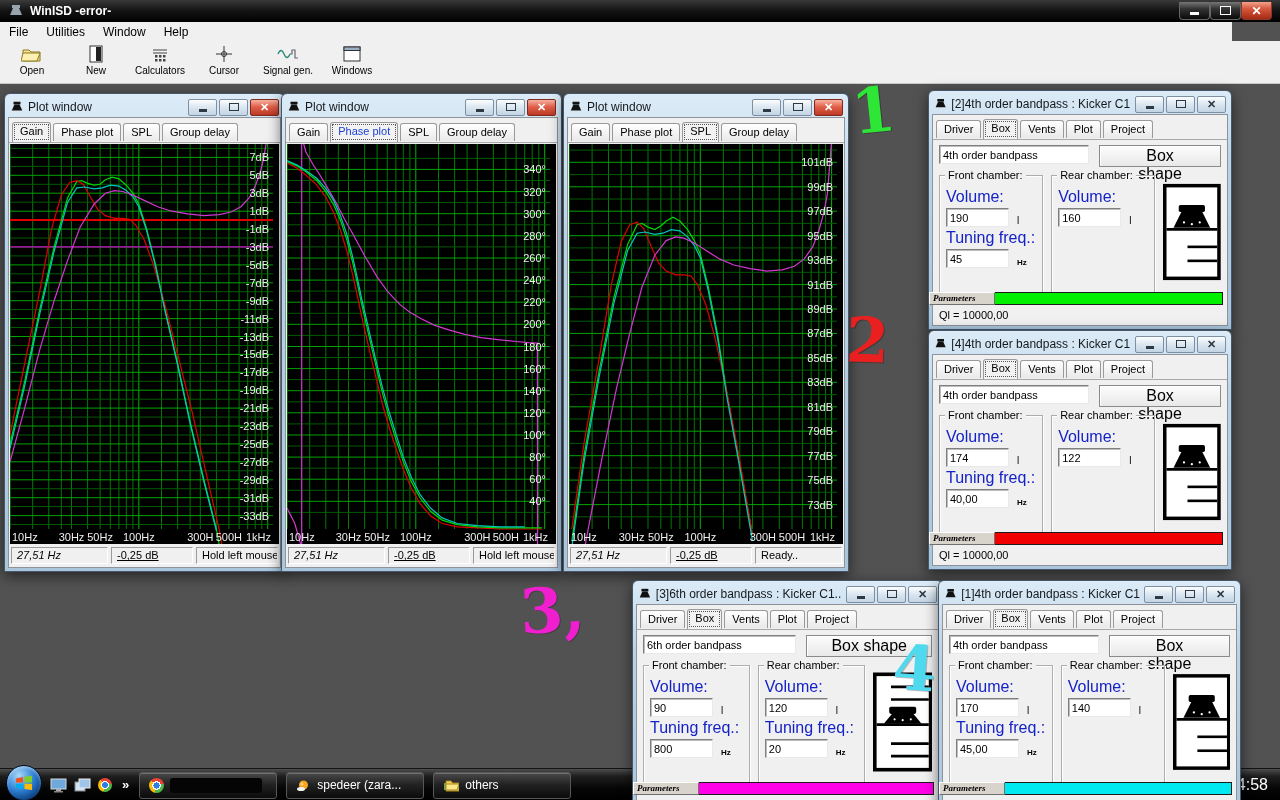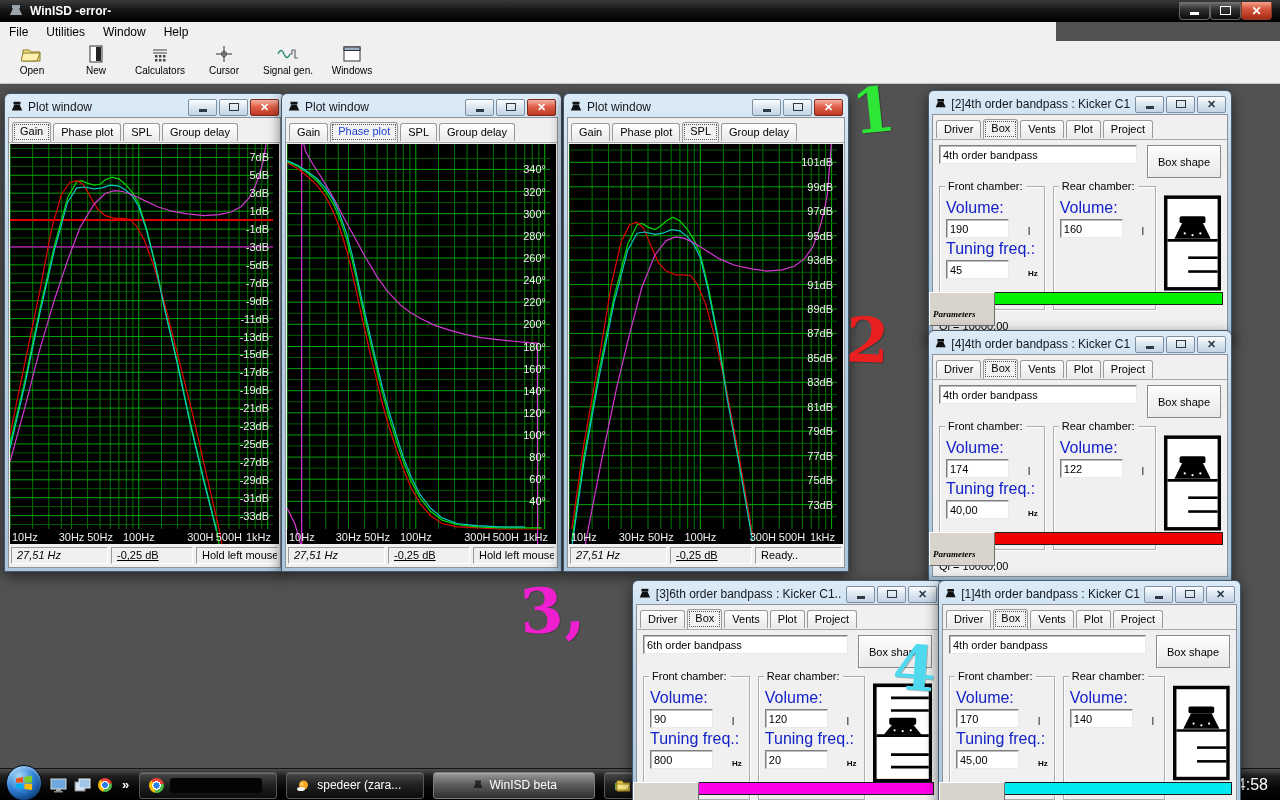--- a/index.html
+++ b/index.html
@@ -11,21 +11,21 @@
      background:linear-gradient(#3a3a3a,#161616 45%,#000);display:flex;align-items:center;z-index:5;}
   .titlebar-main .ticon{width:16px;height:16px;margin:0 6px 0 8px;}
   .titlebar-main .ttext{color:#fff;font-weight:bold;font-size:12px;}
   .capgroup{margin-left:auto;display:flex;margin-right:8px;}
   .mcap{width:29px;height:17px;border:1px solid #666;border-top:none;border-radius:0 0 4px 4px;
      background:linear-gradient(#777,#333 40%,#0a0a0a);display:flex;align-items:center;justify-content:center;color:#fff;}
   .mcap.close{background:linear-gradient(#f2a28c,#d6573c 40%,#a52a14);border-color:#8a3a2a;}
   .g-min2{width:9px;height:3px;background:#fff;margin-top:6px;}
   .g-max2{width:9px;height:7px;border:1px solid #fff;}
   .g-x{color:#fff;font-size:12px;font-weight:bold;line-height:1;}
-  .menubar{position:absolute;left:0;top:22px;width:1056px;height:19px;background:#f0f0f0;
+  .menubar{position:absolute;left:0;top:22px;width:1232px;height:19px;background:#f0f0f0;
      display:flex;align-items:center;border-bottom:1px solid #dcdcdc;z-index:5;}
   .menu-item{padding:2px 9px;color:#000;font-size:12px;cursor:default;}
   .toolbar{position:absolute;left:0;top:41px;width:1280px;height:40px;background:#f0f0f0;
      border-bottom:1px solid #c9c9c9;display:flex;align-items:flex-start;padding-top:2px;z-index:5;}
   .tool-btn{min-width:52px;padding:1px 6px;display:flex;flex-direction:column;align-items:center;gap:1px;}
   .tool-btn .ticon22{width:22px;height:20px;display:flex;align-items:center;justify-content:center;}
   .tool-btn .tlabel{font-size:10px;color:#000;}
   
   .mdi{position:absolute;left:0;top:81px;width:1280px;height:687px;background:#525252;z-index:1;}
   
@@ -54,37 +54,37 @@
   .statusbar{display:flex;gap:3px;padding:2px 2px 3px;background:#f0f0f0;}
   .scell{border:1px solid;border-color:#9a9a9a #fff #fff #9a9a9a;padding:1px 5px 2px;font-size:11px;background:#f0f0f0;white-space:nowrap;overflow:hidden;}
   .scell.c1{width:85px;font-style:italic;} .scell.c2{width:70px;text-decoration:underline;} .scell.c3{flex:1;position:relative;}
   
   .pcontent{padding:5px 6px 4px;position:relative;}
   .prow1{display:flex;gap:10px;margin-bottom:8px;}
   .tbox{font-family:"Liberation Sans",sans-serif;font-size:11px;background:#fff;
      border:1px solid;border-color:#7f7f7f #e9e9e9 #e9e9e9 #7f7f7f;box-shadow:inset 1px 1px 0 #bdbdbd;
      padding:1px 3px;height:15px;color:#000;}
   .tbox.type{flex:1;}
-  .btn{font-family:"Liberation Sans",sans-serif;font-size:11px;color:#000;background:linear-gradient(#fdfdfd,#e8e8e8);
-     border:1px solid #8a8a8a;box-shadow:inset 1px 1px 0 #fff;padding:1px 10px;height:33px;}
+  .btn{font-family:"Liberation Sans",sans-serif;font-size:16px;color:#000;background:linear-gradient(#fdfdfd,#e8e8e8);
+     border:1px solid #8a8a8a;box-shadow:inset 1px 1px 0 #fff;padding:1px 24px;height:22px;}
   .groups{display:flex;gap:8px;}
   .group{position:relative;border:1px solid #adadad;box-shadow:inset 1px 1px 0 #fff,1px 1px 0 #fff;
      width:100px;height:112px;padding:10px 6px 0;}
   .glabel{position:absolute;top:-7px;left:5px;background:#f0f0f0;padding:0 3px;font-size:11px;color:#000;white-space:nowrap;}
   .flabel{color:#1522c8;font-size:16px;margin:2px 0 2px;}
-  .frow{display:flex;align-items:flex-end;gap:19px;}
+  .frow{display:flex;align-items:flex-end;gap:8px;}
   .frow .tbox{width:55px;}
   .unit{font-size:10px;color:#000;padding-bottom:1px;}
   .unit.hz{font-size:8px;font-weight:bold;}
   .diagram{margin-top:2px;}
   .ql{margin-top:10px;font-size:11px;color:#000;}
   
   .pbar{position:absolute;height:13px;display:flex;z-index:60;}
   .pbar-label{width:58px;background:#d8d4cc;border:1px solid;border-color:#fff #6f6f6f #6f6f6f #fff;
-     font:italic bold 9px "Liberation Serif",serif;color:#000;padding:16px 3px;line-height:11px;}
+     font:italic bold 9px "Liberation Serif",serif;color:#000;padding:0 3px;line-height:11px;}
   .pbar-fill{flex:1;border:1px solid #1c1c1c;border-left:none;}
   
   .ann{position:absolute;z-index:100;font:700 62px "DejaVu Serif",serif;pointer-events:none;
      text-shadow:1px 1px 0 rgba(0,0,0,.25);}
   .ann.a0{left:852px;top:74px;transform:rotate(-6deg);}
   .ann.a1{left:846px;top:304px;transform:rotate(2deg);}
   .ann.a2{left:520px;top:574px;transform:rotate(-3deg);}
   .ann.a3{left:893px;top:632px;transform:rotate(4deg);}
   
   .taskbar{position:absolute;left:0;top:768px;width:1280px;height:32px;z-index:50;
@@ -918,27 +918,20 @@
     <span class="censor"></span>
   </div>
   <div class="tb-btn" style="width:118px;">
     <svg width="15" height="15" viewBox="0 0 15 15">
         <circle cx="7.5" cy="7" r="4.5" fill="#f5a623"></circle>
         <circle cx="6" cy="6" r="1.6" fill="#fbd37e"></circle>
         <ellipse cx="5" cy="11" rx="4" ry="2" fill="#f3f3f3"></ellipse>
       </svg>
     <span>spedeer (zara...</span>
   </div>
-  <div class="tb-btn active" style="width:142px;justify-content:center;">
-    <svg width="12" height="12" viewBox="0 0 16 16">
-        <rect x="4" y="2" width="8" height="3" fill="#222"></rect>
-        <polygon points="5,5 11,5 14,12 2,12" fill="#222"></polygon>
-      </svg>
-    <span>WinISD beta</span>
-  </div>
   <div class="tb-btn" style="width:118px;">
     <svg width="16" height="14" viewBox="0 0 16 14">
         <rect x="1" y="5" width="3" height="7" fill="#6aa84f"></rect>
         <path d="M3 3 h5 l1.5 2 h6.5 v8 h-13 z" fill="#f6d358" stroke="#a8891f"></path>
         <path d="M3 6 h13 l-2 6 h-11 z" fill="#fce788" stroke="#a8891f"></path>
       </svg>
     <span>others</span>
   </div>
   <span class="clock">14:58</span>
 </div>

